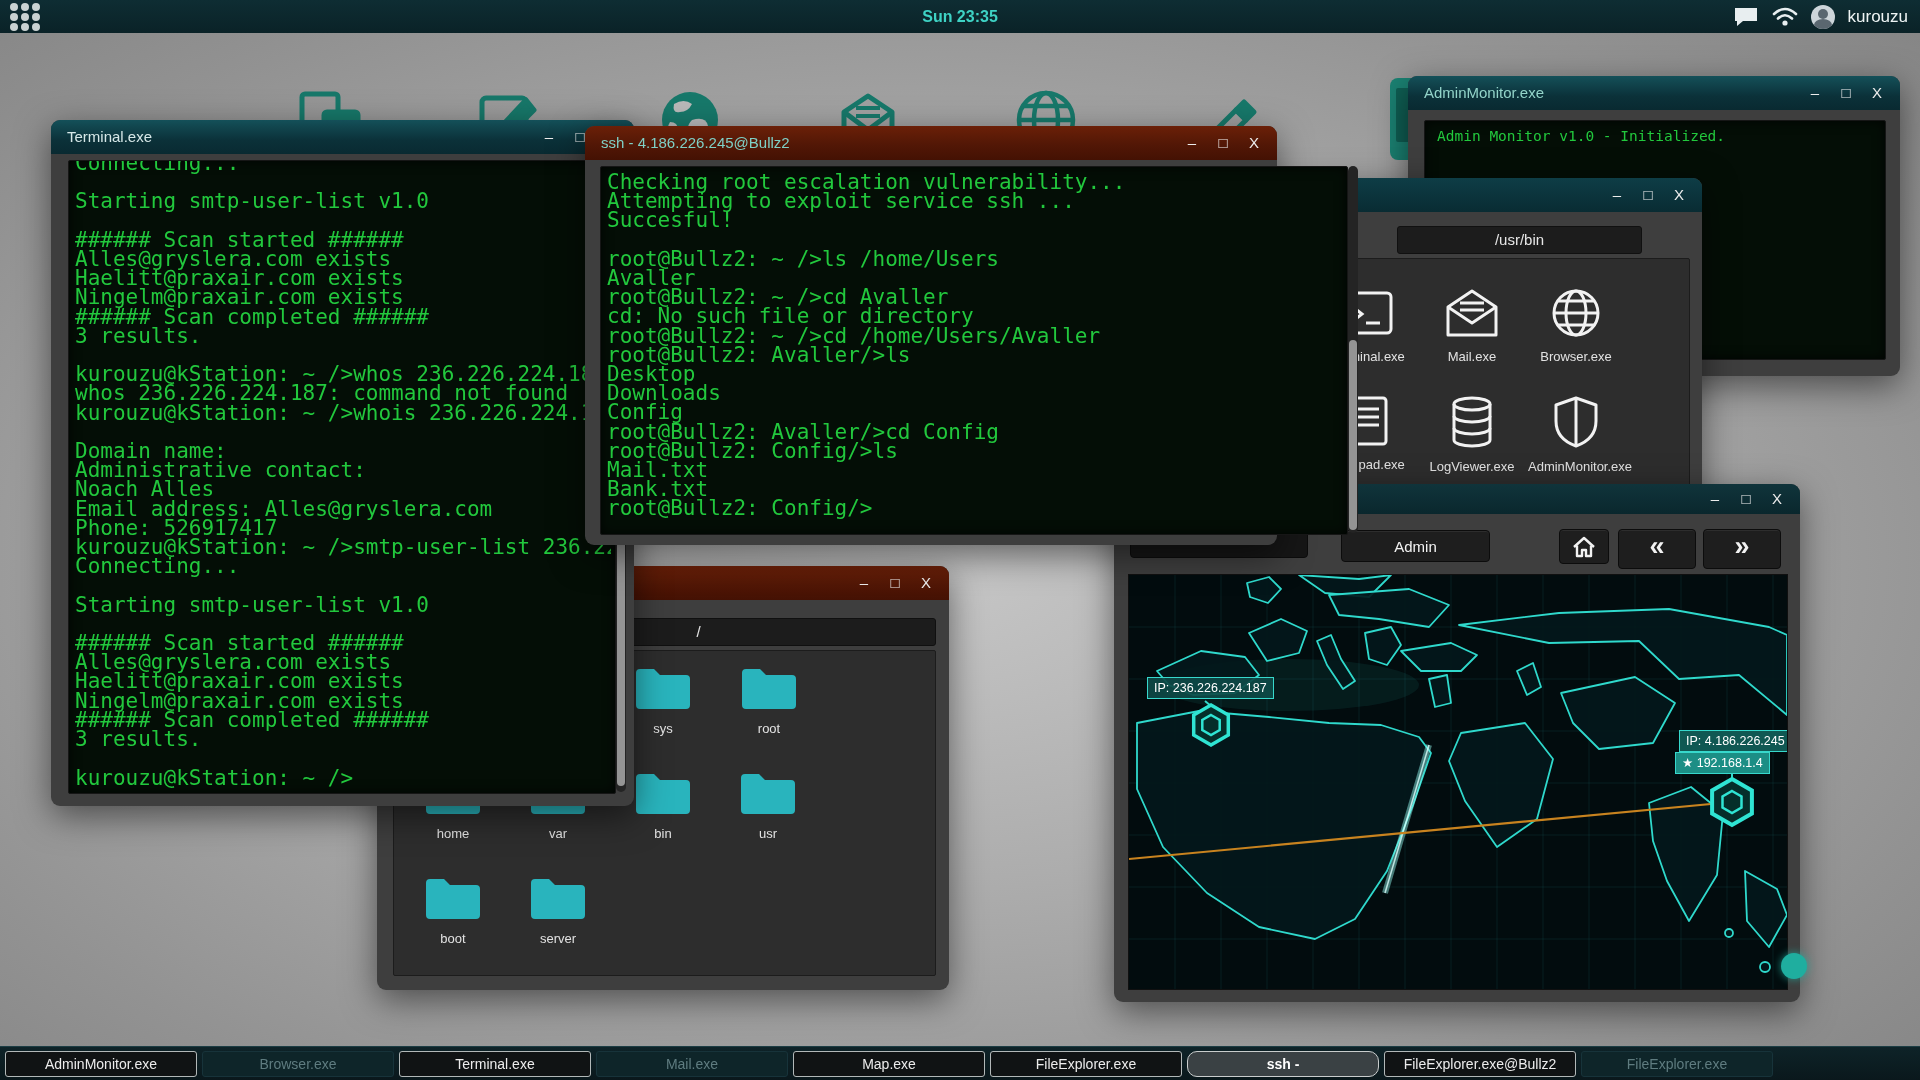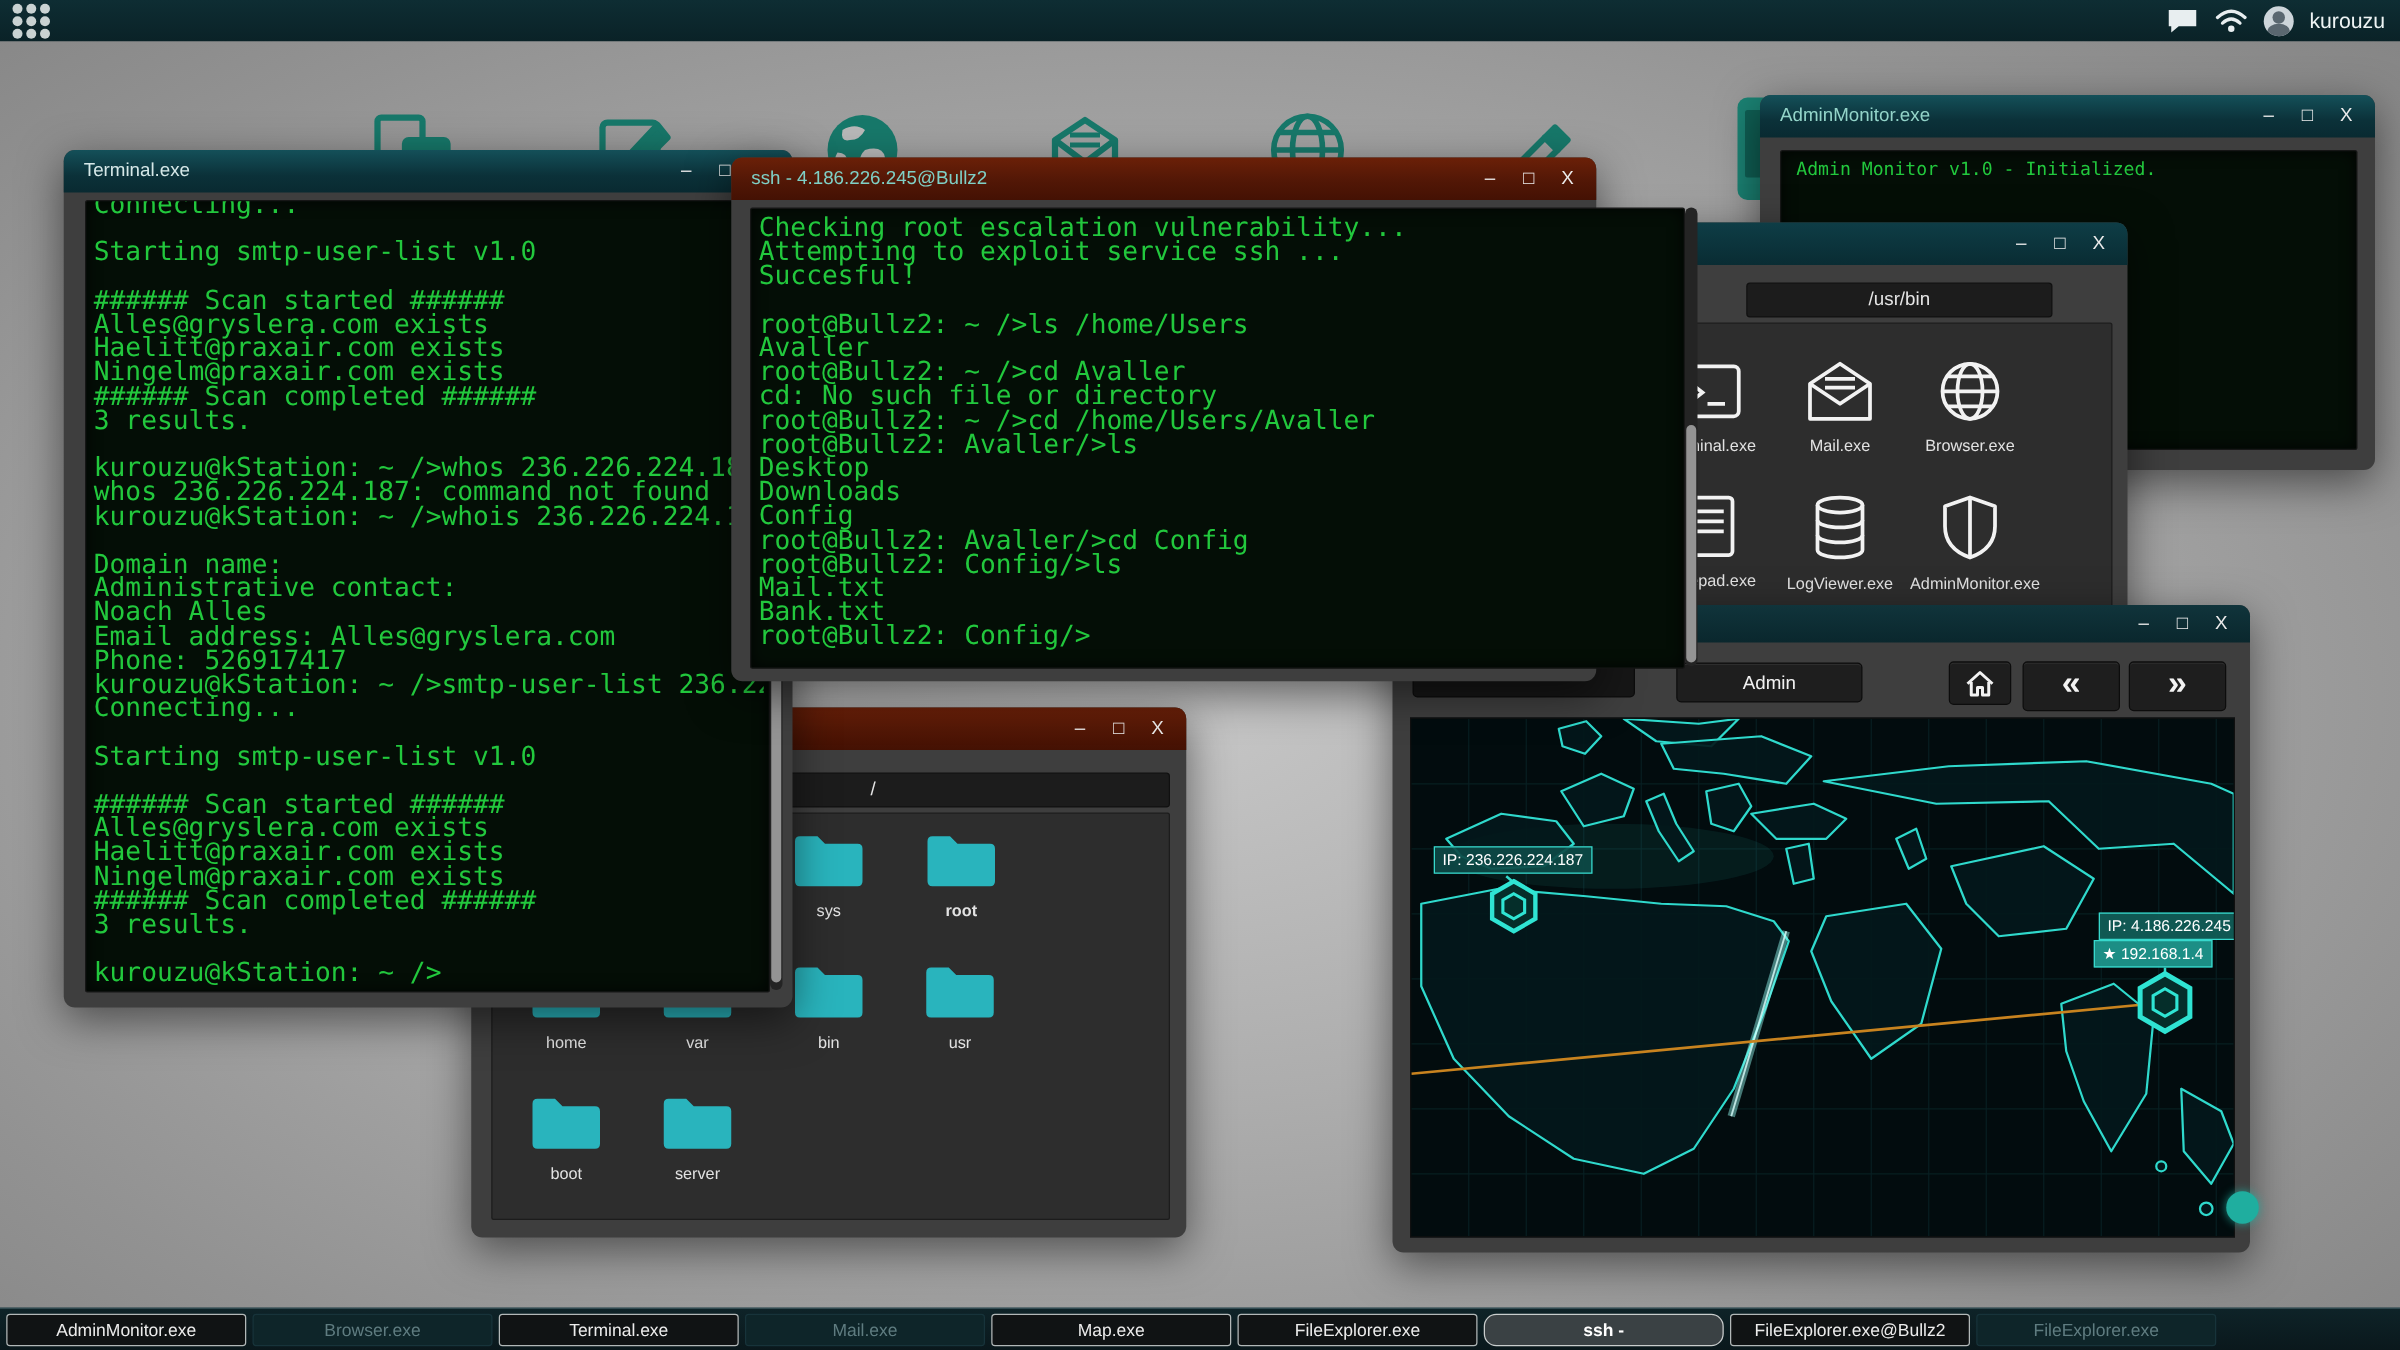--- a/index.html
+++ b/index.html
@@ -284,21 +284,21 @@
     </div>
     <div class="pathbar" style="left:84px;top:52px;width:473px;">/</div>
     <div class="fe-area" style="left:16px;top:84px;width:541px;height:324px;">
 
       <div class="fe-item" style="left:221px;top:14px;width:96px;">
         <svg width="58" height="46" viewBox="0 0 58 46">
             <path d="M2,8 Q2,4 6,4 H20 L26,10 H52 Q56,10 56,14 V40 Q56,44 52,44 H6 Q2,44 2,40 Z" fill="#29b4bd"></path>
           </svg>
         <div>sys</div>
       </div>
-      <div class="fe-item" style="left:327px;top:14px;width:96px;font-weight:bold;">
+      <div class="fe-item" style="left:327px;top:14px;width:96px;">
         <svg width="58" height="46" viewBox="0 0 58 46">
             <path d="M2,8 Q2,4 6,4 H20 L26,10 H52 Q56,10 56,14 V40 Q56,44 52,44 H6 Q2,44 2,40 Z" fill="#29b4bd"></path>
           </svg>
         <div>root</div>
       </div>
       <div class="fe-item" style="left:11px;top:119px;width:96px;">
         <svg width="58" height="46" viewBox="0 0 58 46">
             <path d="M2,8 Q2,4 6,4 H20 L26,10 H52 Q56,10 56,14 V40 Q56,44 52,44 H6 Q2,44 2,40 Z" fill="#29b4bd"></path>
           </svg>
         <div>home</div>
@@ -424,20 +424,21 @@
       <span></span>
         <span></span>
         <span></span>
         <span></span>
         <span></span>
         <span></span>
         <span></span>
         <span></span>
         <span></span>
     </div>
+    <div id="clock">Sun 23:35</div>
     <div id="tb-right">
       <svg width="26" height="22" viewBox="0 0 26 22">
         <path d="M2,2 H24 V15 H10 L4,20 V15 H2 Z" fill="#e8eef0"></path>
         </svg>
       <svg width="26" height="20" viewBox="0 0 26 20">
         <g stroke="#e8eef0" fill="none" stroke-width="2.6" stroke-linecap="round">
         <path d="M2,7 Q13,-3 24,7"></path>
             <path d="M6,11.5 Q13,5 20,11.5"></path>
           </g>
           <circle cx="13" cy="16" r="2.6" fill="#e8eef0"></circle>

